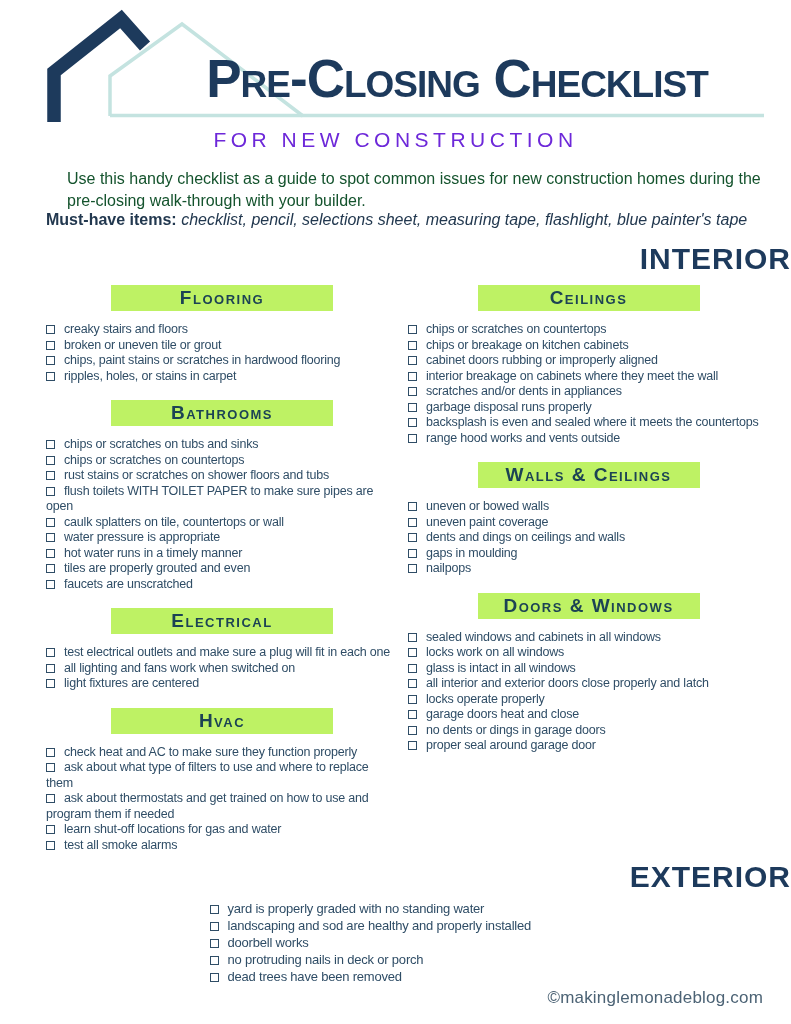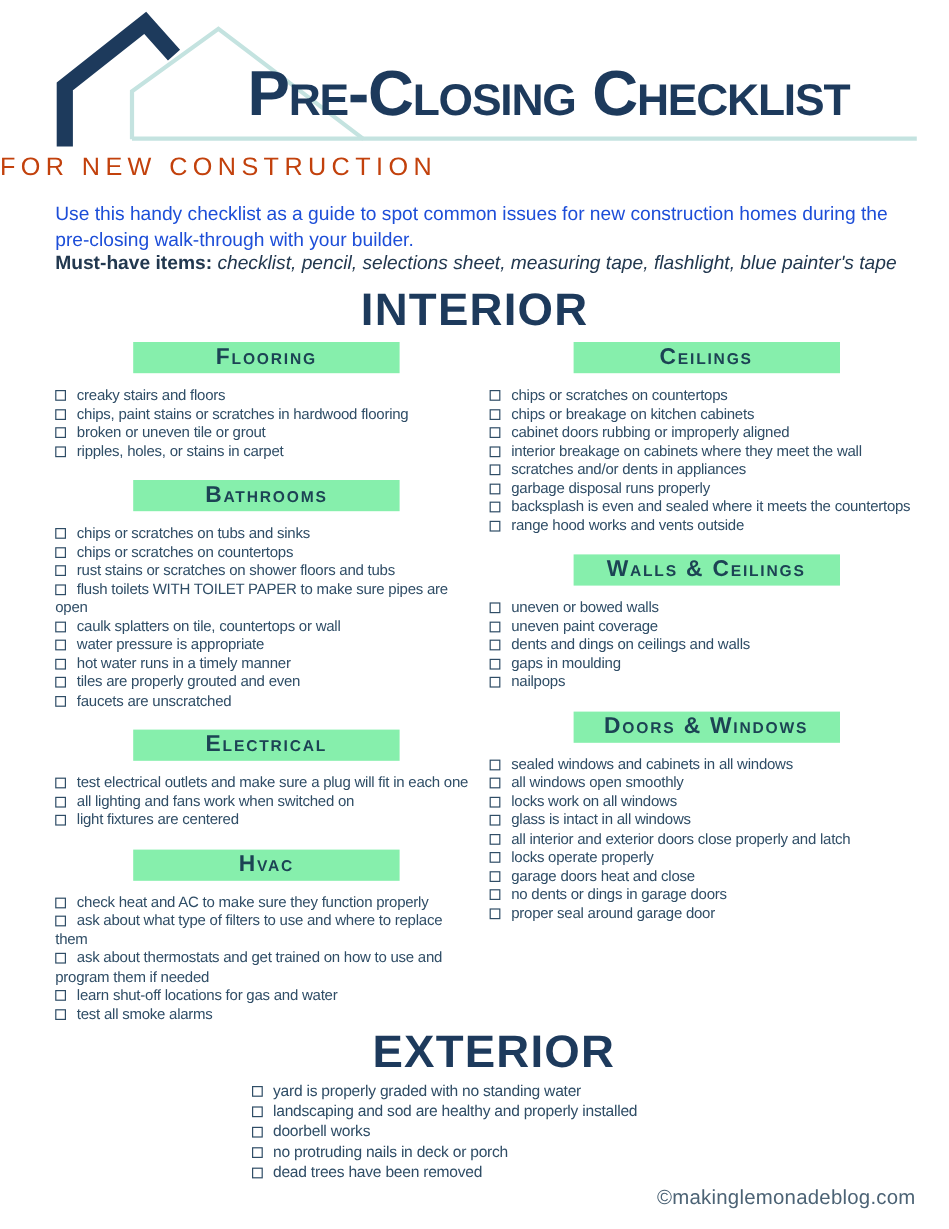--- a/index.html
+++ b/index.html
@@ -16,53 +16,53 @@
   .logo-art { position: absolute; top: 0; left: 0; }
   .page-title {
     position: absolute; left: 150px; top: 52px; width: 614px;
     text-align: center; white-space: nowrap;
     font-variant: small-caps; font-weight: bold;
     font-size: 53px; line-height: 1; letter-spacing: -1px;
     color: #1d3a5c;
   }
   .page-subtitle {
     position: absolute; top: 128px; left: 0; width: 100%;
-    text-align: left;
+    text-align: center;
     font-size: 21px; letter-spacing: 4.5px;
-    color: #c2410c;
+    color: #6d28d9;
   }
 
   
   .intro { padding: 12px 26px 0 46px; }
   .intro-paragraph {
-    font-size: 16px; line-height: 21.5px; color: #1d4ed8;
+    font-size: 16px; line-height: 21.5px; color: #14532d; margin-left: 21px;
   }
   .must-have { font-size: 16px; color: #22384f; }
   .must-have-label { font-weight: bold; font-style: normal; }
   .must-have-items { font-style: italic; }
 
   
   .zone-heading {
-    text-align: center; font-weight: bold;
-    font-size: 38px; letter-spacing: 1px; line-height: 32px;
+    text-align: right; font-weight: bold;
+    font-size: 30px; letter-spacing: 1px; line-height: 32px;
     color: #1d3a5c;
   }
   .zone-heading.interior { margin-top: 14px; }
   .zone-heading.exterior { margin-top: 8px; padding-left: 32px; }
 
   
   .columns {
     display: grid; grid-template-columns: 352px 1fr;
     column-gap: 10px; align-items: start;
     padding: 10px 22px 0 46px;
   }
 
   .section-bar {
     width: 222px; height: 26px; margin: 16px auto 11px;
-    background: #86efac;
+    background: #bef264;
     text-align: center; line-height: 26px;
     font-variant: small-caps; font-weight: bold;
     font-size: 19px; letter-spacing: 1.5px;
     color: #1c4354;
   }
   section:first-child > .section-bar { margin-top: 0; }
 
   ul.items { list-style: none; }
   li.item {
     font-size: 12.5px; line-height: 15.5px;
@@ -105,22 +105,22 @@
 <h1 class="zone-heading interior">INTERIOR</h1>
 
 <div class="columns">
 
   <div class="col">
 
     <section>
       <div class="section-bar">Flooring</div>
       <ul class="items">
         <li class="item"><span class="cb"></span><span>creaky stairs and floors</span></li>
+        <li class="item"><span class="cb"></span><span>broken or uneven tile or grout</span></li>
         <li class="item"><span class="cb"></span><span>chips, paint stains or scratches in hardwood flooring</span></li>
-        <li class="item"><span class="cb"></span><span>broken or uneven tile or grout</span></li>
         <li class="item"><span class="cb"></span><span>ripples, holes, or stains in carpet</span></li>
       </ul>
     </section>
 
     <section>
       <div class="section-bar">Bathrooms</div>
       <ul class="items">
         <li class="item"><span class="cb"></span><span>chips or scratches on tubs and sinks</span></li>
         <li class="item"><span class="cb"></span><span>chips or scratches on countertops</span></li>
         <li class="item"><span class="cb"></span><span>rust stains or scratches on shower floors and tubs</span></li>
@@ -178,21 +178,20 @@
         <li class="item"><span class="cb"></span><span>dents and dings on ceilings and walls</span></li>
         <li class="item"><span class="cb"></span><span>gaps in moulding</span></li>
         <li class="item"><span class="cb"></span><span>nailpops</span></li>
       </ul>
     </section>
 
     <section>
       <div class="section-bar">Doors &amp; Windows</div>
       <ul class="items">
         <li class="item"><span class="cb"></span><span>sealed windows and cabinets in all windows</span></li>
-        <li class="item"><span class="cb"></span><span>all windows open smoothly</span></li>
         <li class="item"><span class="cb"></span><span>locks work on all windows</span></li>
         <li class="item"><span class="cb"></span><span>glass is intact in all windows</span></li>
         <li class="item"><span class="cb"></span><span>all interior and exterior doors close properly and latch</span></li>
         <li class="item"><span class="cb"></span><span>locks operate properly</span></li>
         <li class="item"><span class="cb"></span><span>garage doors heat and close</span></li>
         <li class="item"><span class="cb"></span><span>no dents or dings in garage doors</span></li>
         <li class="item"><span class="cb"></span><span>proper seal around garage door</span></li>
       </ul>
     </section>
   </div>

